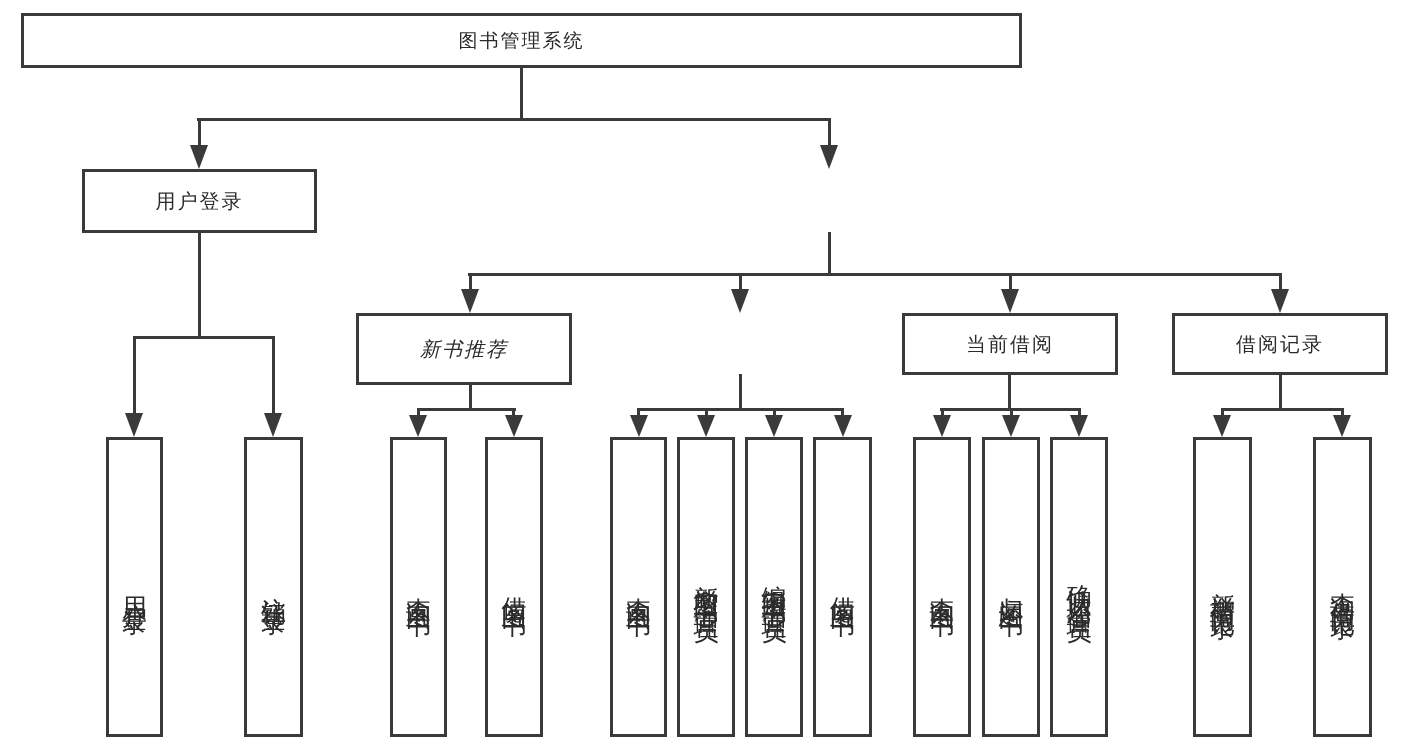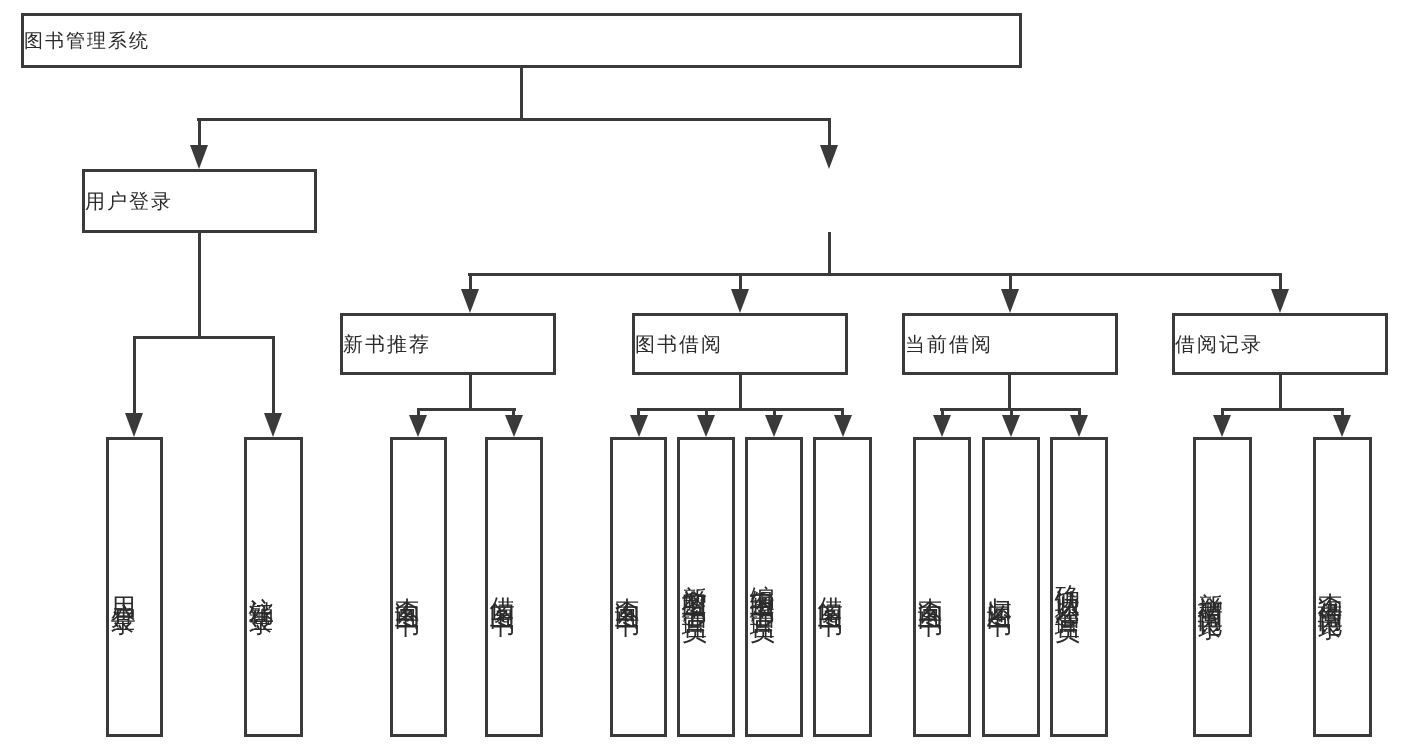--- a/index.html
+++ b/index.html
@@ -17,21 +17,21 @@
     color:var(--text);
     overflow:hidden;
   }
   .box{
     position:absolute;
     box-sizing:border-box;
     border:3px solid var(--line);
     background:#fff;
     display:flex;
     align-items:center;
-    justify-content:flex-start;
+    justify-content:center;
   }
   .hbox{font-size:20px;letter-spacing:2px;}
   .rootbox{font-size:19px;letter-spacing:2px;}
   .vbox span{
     writing-mode:vertical-rl;
     text-orientation:mixed;
     font-size:25px;
     letter-spacing:5px;
     line-height:1.15;
     white-space:nowrap;
@@ -124,25 +124,22 @@
   <div class="ah2" style="left:1333px;top:415px;"></div>
 
   <div class="box rootbox" style="left:21px;top:13px;width:1001px;height:55px;">
     <span>图书管理系统</span>
   </div>
 
   <div class="box hbox" style="left:82px;top:169px;width:235px;height:64px;">
     <span>用户登录</span>
   </div>
 
-  <div class="box hbox" style="left:340px;top:313px;width:216px;height:62px;">
+  <div class="box hbox" style="left:356px;top:313px;width:216px;height:72px;font-style:italic;">
     <span>新书推荐</span>
-  </div>
-  <div class="box hbox" style="left:632px;top:313px;width:216px;height:62px;">
-    <span>图书借阅</span>
   </div>
   <div class="box hbox" style="left:1172px;top:313px;width:216px;height:62px;">
     <span>借阅记录</span>
   </div>
   <div class="box hbox" style="left:902px;top:313px;width:216px;height:62px;">
     <span>当前借阅</span>
   </div>
 
   <div class="box vbox" style="left:106px;top:437px;width:57px;height:300px;">
     <span>用户登录</span>

